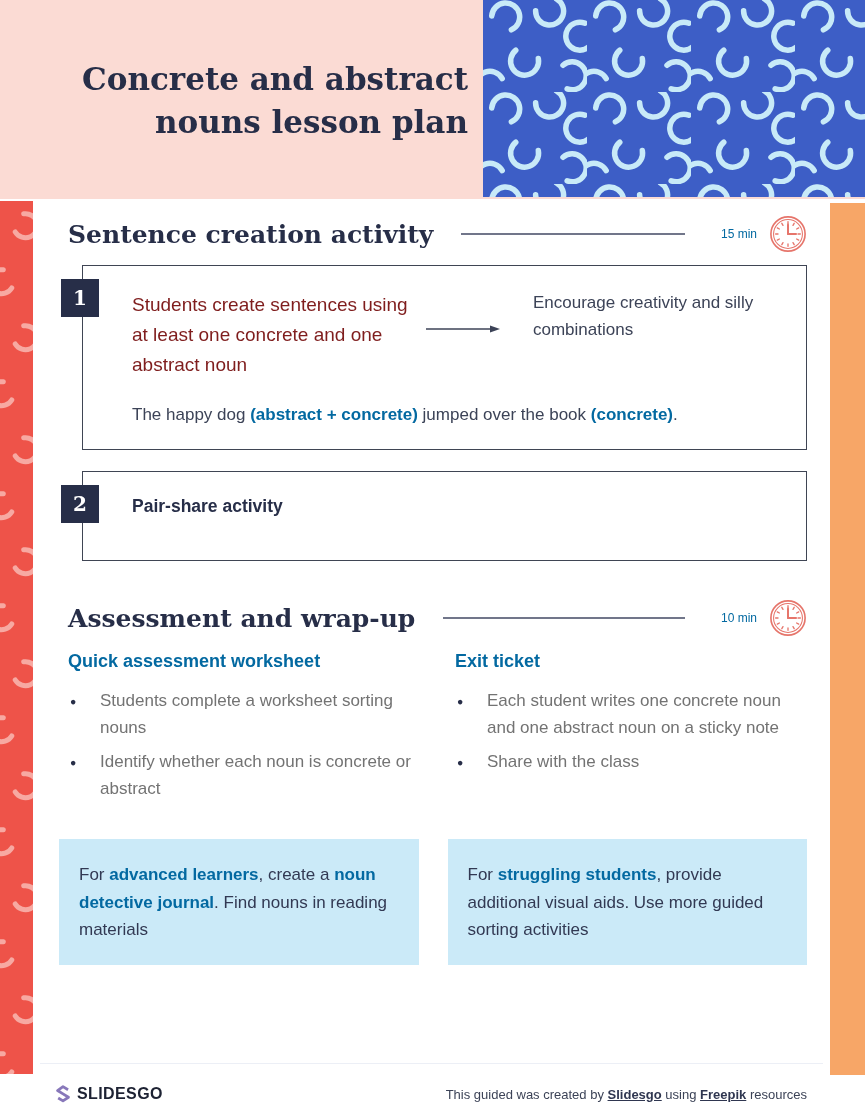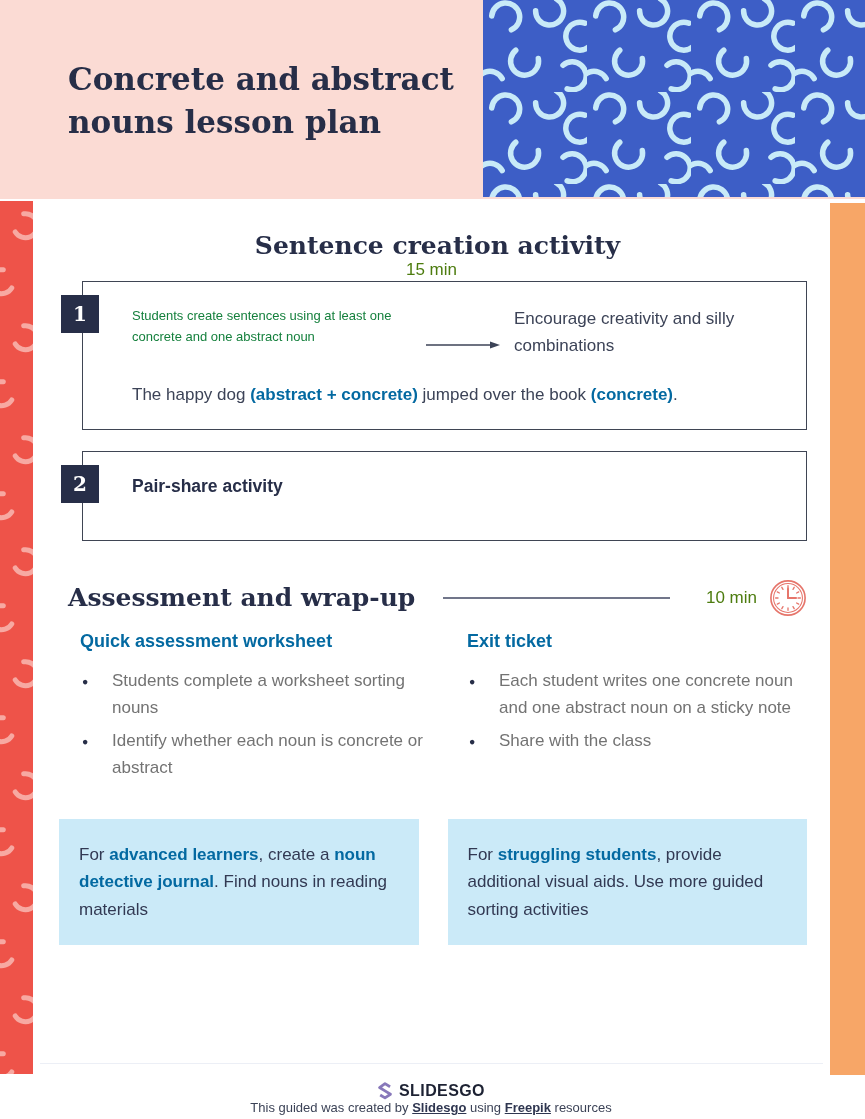--- a/index.html
+++ b/index.html
@@ -4,68 +4,68 @@
 <style>
   * { margin:0; padding:0; box-sizing:border-box; }
   html,body { background:#ffffff; }
   body { font-family:"Liberation Sans", sans-serif; }
   .page { position:relative; width:865px; height:1119px; background:#ffffff; overflow:hidden; margin:0 auto; }
 
   
   .header { position:absolute; left:0; top:0; width:865px; height:199px; background:#FBDBD4; }
   .header-pattern { position:absolute; right:0; top:0; width:382px; height:197px; }
   .page-title { position:absolute; left:68px; top:58px; width:400px;
-    font-family:"DejaVu Serif", serif; font-weight:700; font-size:31px; line-height:1.4; color:#272E48; }
+    font-family:"DejaVu Serif", serif; font-weight:700; font-size:31px; line-height:1.4; color:#272E48;text-align:right; }
 
   
   .strip-left  { position:absolute; left:0;  top:201px; width:33px; height:873px; }
   .strip-right { position:absolute; right:0; top:203px; width:35px; height:872px; background:#F7A667; }
 
   
   .content { position:absolute; left:68px; top:199px; width:739px; }
 
   .sec-row { display:flex; align-items:center; height:38px; }
-  .sec-row.first { margin-top:32px;flex-direction:column; }
+  .sec-row.first { margin-top:16px; }
   .sec-row.second { margin-top:38px; }
   .sec-heading { font-family:"DejaVu Serif", serif; font-weight:700; font-size:25px; color:#272E48; white-space:nowrap; }
   .sec-rule { flex:1; height:2px; background:#71768a; margin-left:28px; margin-right:36px; }
-  .duration { font-size:17px; color:#4d7c0f; white-space:nowrap; margin-right:12px; }
+  .duration { font-size:12px; color:#0369a1; white-space:nowrap; margin-right:12px; }
   .clock { width:38px; height:38px; flex:0 0 38px; }
 
   .step-box { position:relative; border:1.3px solid #3F4554; margin-left:14px; background:#fff; }
   .step-box.one { margin-top:12px; padding:24px 20px 24px 49px; }
   .step-box.two { margin-top:21px; padding:24px 20px 30px 49px; }
   .badge { position:absolute; left:-22px; top:13px; width:38px; height:38px; background:#272E48;
     color:#fff; font-family:"DejaVu Serif", serif; font-weight:700; font-size:20px;
     display:flex; align-items:center; justify-content:center; }
   .step-title { font-weight:700; font-size:17.5px; color:#272E48; margin-bottom:13px; }
   .step-row { display:flex; }
-  .step-left { flex:0 0 280px; font-size:13px; line-height:1.58; color:#15803d; }
+  .step-left { flex:0 0 280px; font-size:19px; line-height:1.58; color:#7f1d1d; }
   .arrow-cell { flex:0 0 102px; display:flex; justify-content:center; }
   .arrow-cell.mid1 { margin-top:33px; }
   .arrow-cell.mid2 { margin-top:19px; }
-  .step-right { flex:1; font-size:17px; line-height:1.58; color:#3C4357; }
+  .step-right { flex:1; font-size:17px; line-height:1.58; color:#3C4357;margin-left:19px; }
   .example { margin-top:25px; font-size:17px; color:#3C4357; }
   .example b, .note b, .col-title { color:#0369a1; }
 
   .cols { display:flex; margin-top:14px; }
-  .col-a { flex:0 0 387px; padding-right:20px;margin-left:12px; }
+  .col-a { flex:0 0 387px; padding-right:20px; }
   .col-b { flex:1; }
   .col-title { font-weight:700; font-size:18px; margin-bottom:16px; }
   .bullets { list-style:none; }
   .bullets li { position:relative; padding-left:32px; font-size:17px; line-height:1.58; color:#737373; margin-bottom:7px; }
   .bullets li::before { content:"●"; position:absolute; left:2px; top:5px; font-size:10.5px; color:#272E48; }
 
   .notes { display:flex; gap:29px; margin-top:30px; margin-left:-9px; width:748px; }
   .note { flex:1; background:#CBEAF8; padding:22px 20px; font-size:17px; line-height:1.6; color:#323953; }
 
   
   .footer-rule { position:absolute; left:40px; right:42px; top:1063px; height:1px; background:#ECEFF6; }
   .footer { position:absolute; left:55px; right:58px; top:1082px; height:24px;
-    display:flex; justify-content:space-between; align-items:center;flex-direction:column; }
+    display:flex; justify-content:space-between; align-items:center; }
   .brand { display:flex; align-items:center; gap:6px; }
   .brand-name { font-weight:700; font-size:16px; letter-spacing:0.4px; color:#1D2233; }
   .credit { font-size:13px; color:#3C4357; }
   .credit .link { font-weight:700; text-decoration:underline; color:#2F3650; cursor:pointer; }
 </style>
 </head>
 <body>
 
 <div class="page">
 

